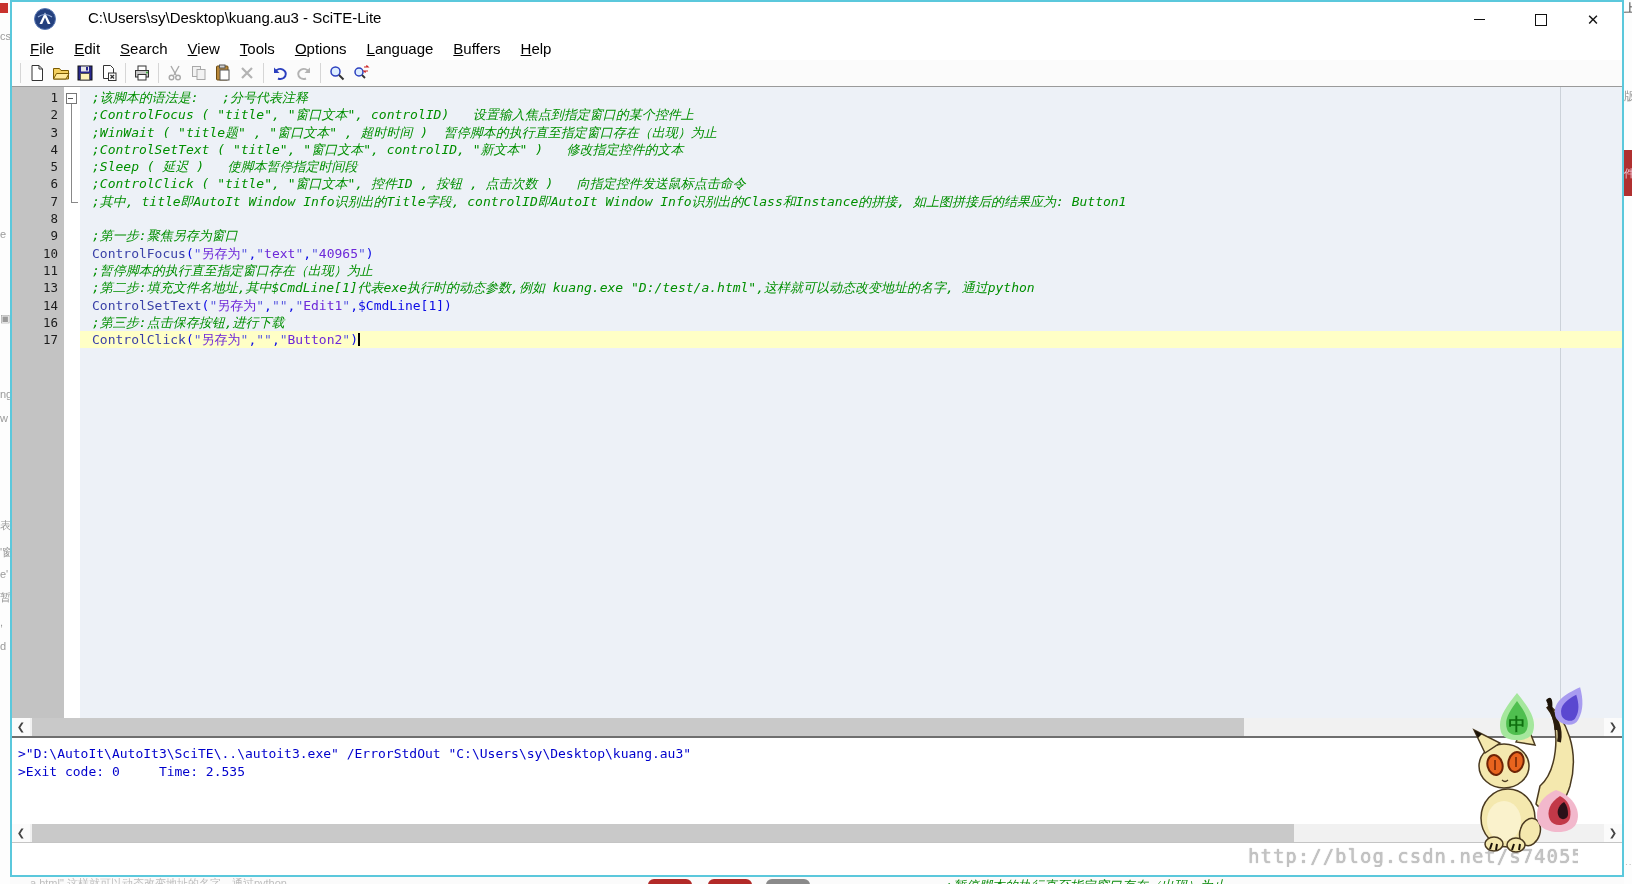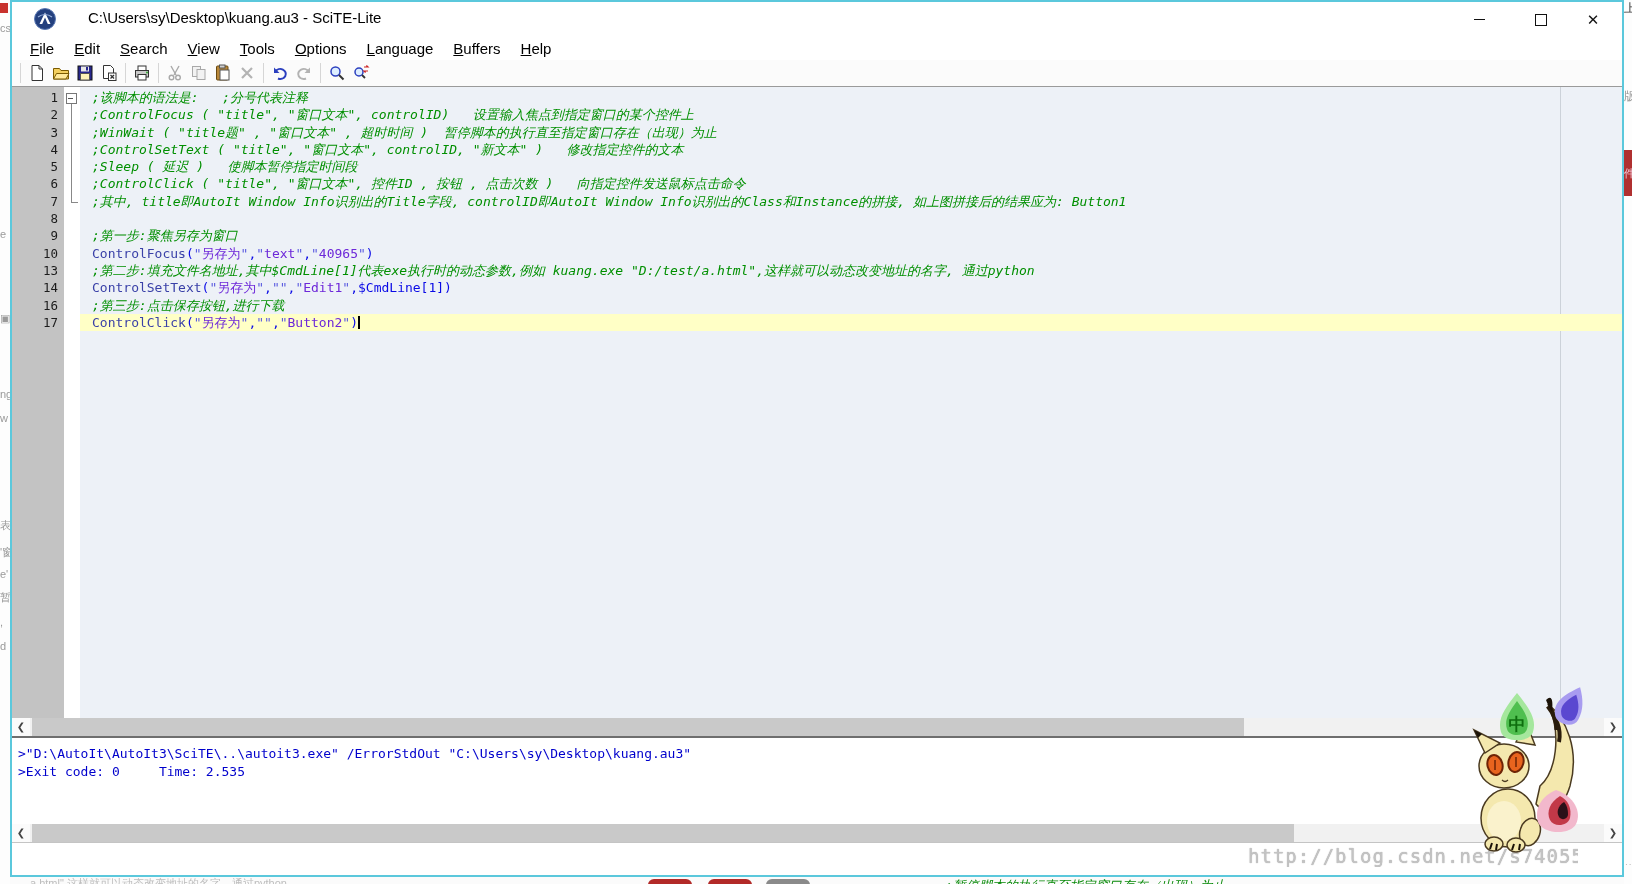--- a/index.html
+++ b/index.html
@@ -92,21 +92,21 @@
   .flame{position:absolute;z-index:5;}
   .flame-green{left:1492px;top:692px;}
   .flame-purple{left:1551px;top:684px;}
   .flame-pink{left:1530px;top:788px;}
 </style>
 </head>
 <body>
 
 <div class="bg-left">
   <div class="red-dot"></div>
-<div class="g" style="top: 22px;">cs</div>
+<div class="g" style="top: 30px;">cs</div>
     <div class="g" style="top: 228px;">e</div>
     <div class="g" style="top: 312px;">▣</div>
     <div class="g" style="top: 388px;">ng</div>
     <div class="g" style="top: 412px;">w</div>
     <div class="g" style="top: 518px;">表</div>
     <div class="g" style="top: 545px;">'窗</div>
     <div class="g" style="top: 568px;">e'</div>
     <div class="g" style="top: 590px;">暂</div>
     <div class="g" style="top: 616px;">,</div>
     <div class="g" style="top: 640px;">d</div>
@@ -297,20 +297,25 @@
           <span class="lnum">9</span>
           <span class="fold"></span>
           <span class="code"><span class="cm">;第一步:聚焦另存为窗口</span></span>
         </div>
         <div class="row">
           <span class="lnum">10</span>
           <span class="fold"></span>
           <span class="code"><span class="fn">ControlFocus</span><span class="op">(</span><span class="q">"</span><span class="str">另存为</span><span class="q">"</span><span class="op">,</span><span class="q">"</span><span class="str">text</span><span class="q">"</span><span class="op">,</span><span class="q">"</span><span class="str">40965</span><span class="q">"</span><span class="op">)</span></span>
         </div>
         <div class="row">
+          <span class="lnum">11</span>
+          <span class="fold"></span>
+          <span class="code"><span class="cm">;暂停脚本的执行直至指定窗口存在（出现）为止</span></span>
+        </div>
+        <div class="row">
           <span class="lnum">13</span>
           <span class="fold"></span>
           <span class="code"><span class="cm">;第二步:填充文件名地址,其中$CmdLine[1]代表exe执行时的动态参数,例如 kuang.exe "D:/test/a.html",这样就可以动态改变地址的名字, 通过python</span></span>
         </div>
         <div class="row">
           <span class="lnum">14</span>
           <span class="fold"></span>
           <span class="code"><span class="fn">ControlSetText</span><span class="op">(</span><span class="q">"</span><span class="str">另存为</span><span class="q">"</span><span class="op">,</span><span class="q">""</span><span class="op">,</span><span class="q">"</span><span class="str">Edit1</span><span class="q">"</span><span class="op">,$CmdLine[1])</span></span>
         </div>
         <div class="row">

